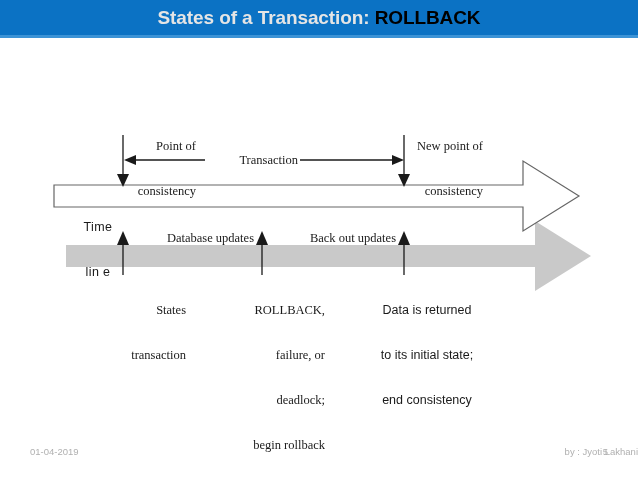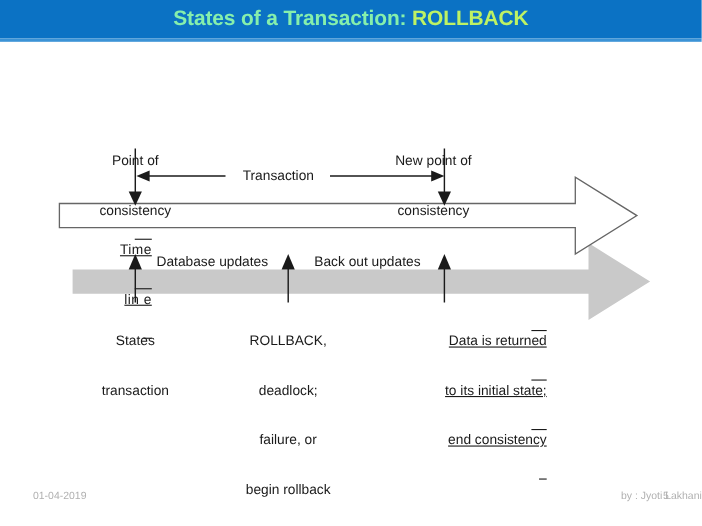--- a/index.html
+++ b/index.html
@@ -34,41 +34,41 @@
     height: 3px;
     background: #3c93d6;
   }
   .title-text {
     font-size: 19px;
     font-weight: bold;
     letter-spacing: -0.1px;
     white-space: nowrap;
     line-height: 1;
   }
-  .title-yellow { color: #86efac; }
-  .title-white  { color: #bef264; }
+  .title-yellow { color: #e5e5e5; }
+  .title-white  { color: #000000; }
 
   
   .diagram {
     position: absolute;
     left: 0; top: 35px;
     width: 638px;
     height: 400px;
   }
 
   
   .lbl {
     position: absolute;
     font-size: 12.5px;
     color: #1a1a1a;
     line-height: 15px;
     white-space: pre;
   }
-  .lbl.center { text-align: center; }
-  .lbl.left   { text-align: right; text-decoration: underline; }
+  .lbl.center { text-align: right; font-family: Liberation Serif, serif; }
+  .lbl.left   { text-align: center; }
 
   
   .footer {
     position: absolute;
     left: 0; top: 437px;
     width: 638px;
     height: 41px;
   }
   .footer-item {
     position: absolute;
@@ -134,21 +134,21 @@
       <line x1="404" y1="240" x2="404" y2="205"></line>
       <polygon points="404,196 398,210 410,210" stroke="none"></polygon>
     </g>
   </svg>
 
   <div class="lbl center" style="left:50px;top:74px;width:146px;">
     <div>Point of</div>
     <div>consistency</div>
   </div>
 
-  <div class="lbl center" style="left:321px;top:74px;width:146px;">
+  <div class="lbl center" style="left:337px;top:74px;width:146px;">
     <div>New point of</div>
     <div>consistency</div>
   </div>
 
   <div class="lbl center" style="left:208px;top:118px;width:90px;">Transaction</div>
 
   <div class="lbl left" style="left:58px;top:155px;width:80px;letter-spacing:0.4px;">
     <div>Time</div>
     <div>lin e</div>
   </div>
@@ -157,22 +157,22 @@
 
   <div class="lbl center" style="left:132px;top:196px;width:122px;">Database updates</div>
 
   <div class="lbl center" style="left:60px;top:238px;width:126px;">
     <div>States</div>
     <div>transaction</div>
   </div>
 
   <div class="lbl center" style="left:199px;top:238px;width:126px;">
     <div>ROLLBACK,</div>
+    <div>failure, or</div>
     <div>deadlock;</div>
-    <div>failure, or</div>
     <div>begin rollback</div>
   </div>
 
   <div class="lbl left" style="left:357px;top:238px;width:140px;">
     <div>Data is returned</div>
     <div>to its initial state;</div>
     <div>end consistency</div>
   </div>
 
 </div>

